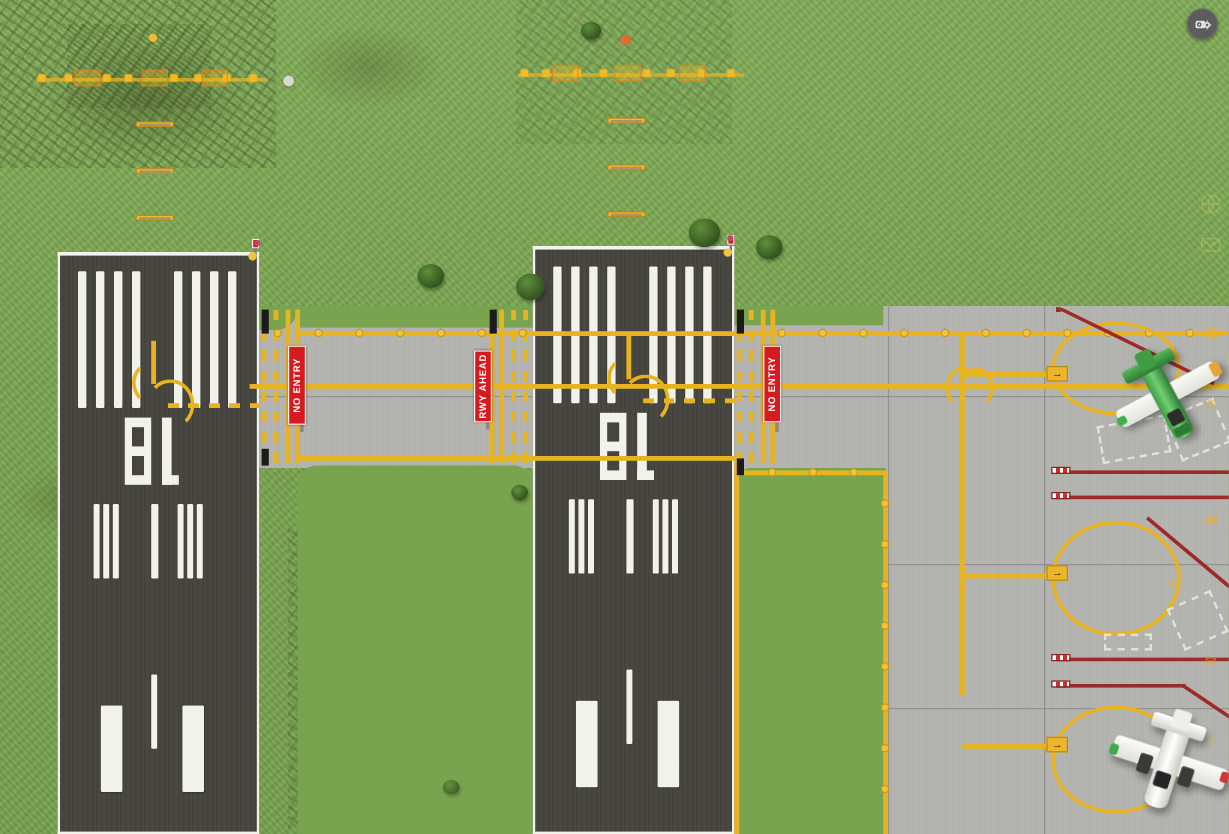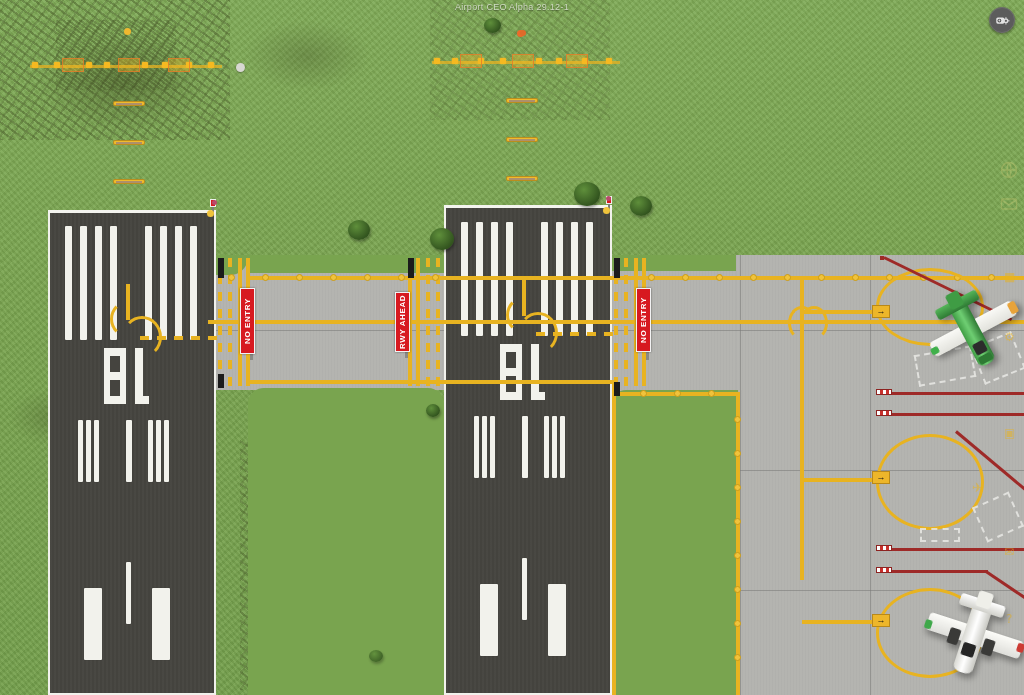--- a/index.html
+++ b/index.html
@@ -464,23 +464,20 @@
     <div class="tail" style="left:30px;top:10px;width:46px;height:12px;
          background:linear-gradient(180deg,#ffffff,#d0d0ca);"></div>
     <div class="tail" style="left:46px;top:2px;width:15px;height:16px;background:#efefe9;"></div>
     <div style="position:absolute;left:47px;top:56px;width:13px;height:13px;background:#252525;border-radius:2px;"></div>
     <div style="position:absolute;left:30px;top:46px;width:11px;height:16px;background:#3a3a38;border-radius:2px;"></div>
     <div style="position:absolute;left:66px;top:46px;width:11px;height:16px;background:#3a3a38;border-radius:2px;"></div>
     <div style="position:absolute;left:99px;top:40px;width:7px;height:9px;background:#cc3a33;border-radius:2px;"></div>
     <div style="position:absolute;left:4px;top:46px;width:7px;height:9px;background:#3fa84a;border-radius:2px;"></div>
   </div>
 
-  <div class="title-bar">
-    <span>Airport CEO Alpha 29.12-1</span>
-  </div>
 
   <div class="cam-btn">
     <svg viewBox="0 0 24 24">
       <rect x="2" y="7" width="13" height="10" rx="2.5" fill="#e4e4e4"></rect>
       <circle cx="7" cy="12" r="3" fill="#4b4b4b"></circle>
       <circle cx="7" cy="12" r="1.5" fill="#d6d6d6"></circle>
       <circle cx="17.5" cy="12.5" r="4" fill="#dcdcdc"></circle>
       <circle cx="17.5" cy="12.5" r="1.7" fill="#5a5a5a"></circle>
       <rect x="16.7" y="6.6" width="1.6" height="2.2" fill="#dcdcdc"></rect>
       <rect x="16.7" y="16.2" width="1.6" height="2.2" fill="#dcdcdc"></rect>

